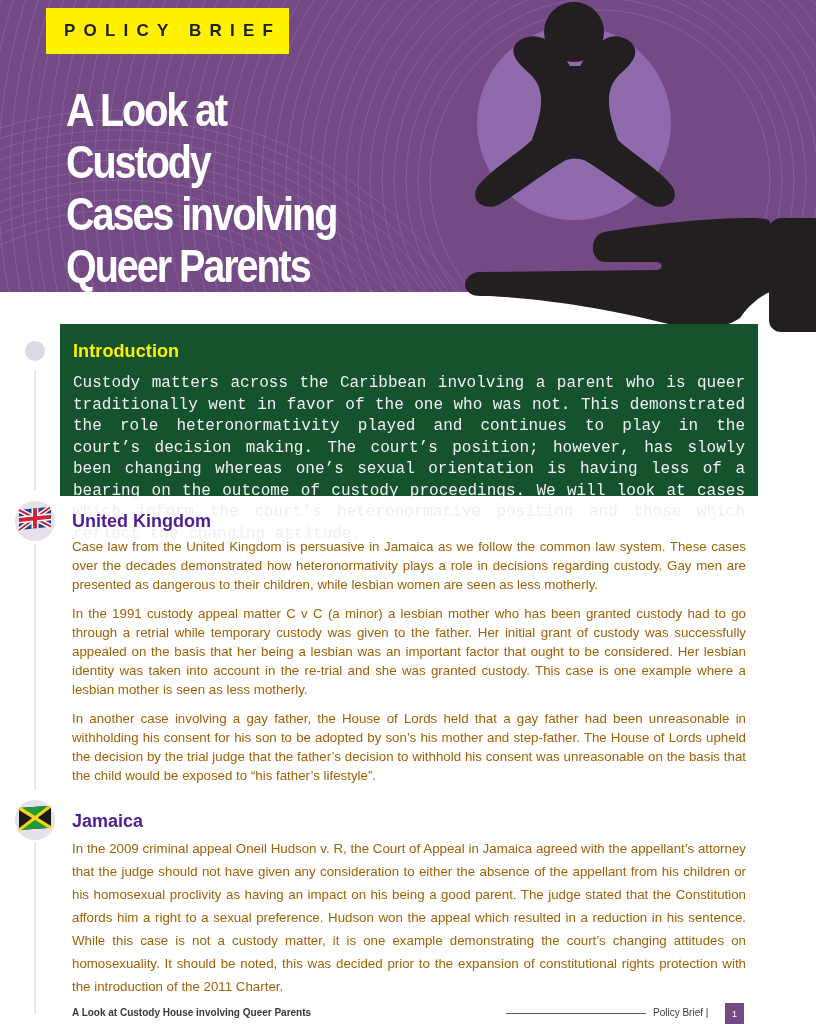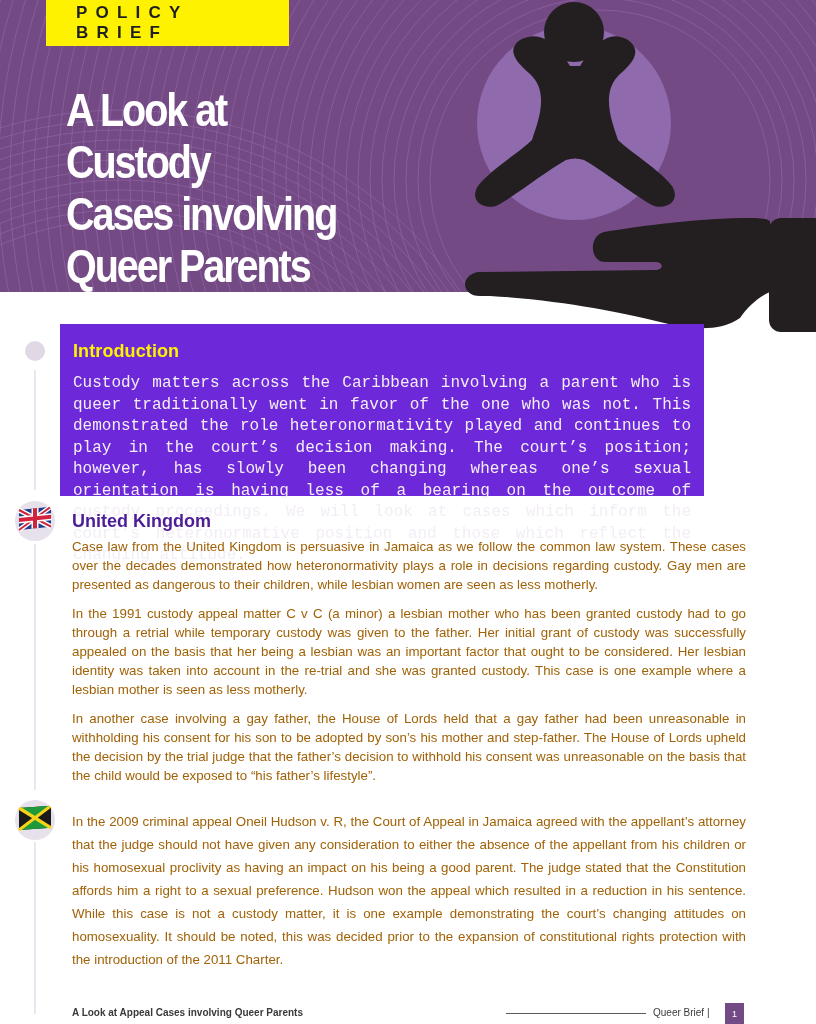--- a/index.html
+++ b/index.html
@@ -6,23 +6,23 @@
   html, body { width: 816px; height: 1024px; background: #ffffff; overflow: hidden; }
   body { position: relative; font-family: "Liberation Sans", sans-serif; color: #3a3a3a; }
 
   .hero {
     position: absolute; left: 0; top: 0; width: 816px; height: 292px;
     background: #744a85; overflow: hidden;
   }
   .hero svg.bg { position: absolute; left: 0; top: 0; }
 
   .tag {
-    position: absolute; left: 46px; top: 0; width: 243px; height: 46px;
+    position: absolute; left: 46px; top: 8px; width: 243px; height: 46px;
     background: #fff200; display: flex; align-items: center;
-    padding-left: 30px;
+    padding-left: 18px;
     font-family: "Liberation Sans", sans-serif; font-weight: 700;
     font-size: 17px; letter-spacing: 8.2px; color: #1f1f1f;
   }
 
   .title {
     position: absolute; left: 66px; top: 84px; width: 360px;
     color: #ffffff; font-family: "Liberation Sans Narrow", "Liberation Sans", sans-serif;
     font-weight: 700; font-size: 46px; line-height: 52px;
     letter-spacing: -2.4px; transform: scaleX(0.86); transform-origin: left top;
   }
@@ -35,22 +35,22 @@
   .timeline-dot {
     position: absolute; left: 25px; top: 341px; width: 20px; height: 20px;
     border-radius: 50%; background: #e1d8e6;
   }
   .flag-badge {
     position: absolute; left: 15px; width: 40px; height: 40px; border-radius: 50%;
     background: #e6e1ea; overflow: hidden;
   }
 
   .intro-box {
-    position: absolute; left: 60px; top: 324px; width: 644px; height: 172px;
-    background: #6d28d9; padding: 16px 13px 0 13px;
+    position: absolute; left: 60px; top: 324px; width: 698px; height: 172px;
+    background: #14532d; padding: 16px 13px 0 13px;
   }
   .intro-heading {
     font-weight: 700; font-size: 18px; color: #fff200; line-height: 22px;
     margin-bottom: 11px; letter-spacing: 0.1px;
   }
   .intro-text {
     color: #f3eef5; font-size: 16px; line-height: 21.5px; text-align: justify; font-family: Liberation Mono, monospace;
   }
 
   .section { position: absolute; left: 72px; width: 674px; }
@@ -198,19 +198,20 @@
 </section>
 
 <section class="section" style="top:510px;">
   <h2>United Kingdom</h2>
   <p>Case law from the United Kingdom is persuasive in Jamaica as we follow the common law system. These cases over the decades demonstrated how heteronormativity plays a role in decisions regarding custody. Gay men are presented as dangerous to their children, while lesbian women are seen as less motherly.</p>
   <p>In the 1991 custody appeal matter C v C (a minor) a lesbian mother who has been granted custody had to go through a retrial while temporary custody was given to the father. Her initial grant of custody was successfully appealed on the basis that her being a lesbian was an important factor that ought to be considered. Her lesbian identity was taken into account in the re-trial and she was granted custody. This case is one example where a lesbian mother is seen as less motherly.</p>
   <p>In another case involving a gay father, the House of Lords held that a gay father had been unreasonable in withholding his consent for his son to be adopted by son’s his mother and step-father. The House of Lords upheld the decision by the trial judge that the father’s decision to withhold his consent was unreasonable on the basis that the child would be exposed to “his father’s lifestyle”.</p>
 </section>
 
 <section class="section jam" style="top:810px;">
+  <h2>Jamaica</h2>
   <p>In the 2009 criminal appeal Oneil Hudson v. R, the Court of Appeal in Jamaica agreed with the appellant’s attorney that the judge should not have given any consideration to either the absence of the appellant from his children or his homosexual proclivity as having an impact on his being a good parent. The judge stated that the Constitution affords him a right to a sexual preference. Hudson won the appeal which resulted in a reduction in his sentence. While this case is not a custody matter, it is one example demonstrating the court’s changing attitudes on homosexuality. It should be noted, this was decided prior to the expansion of constitutional rights protection with the introduction of the 2011 Charter.</p>
 </section>
 
-<div class="footer-left">A Look at Appeal Cases involving Queer Parents</div>
+<div class="footer-left">A Look at Custody House involving Queer Parents</div>
 <div class="footer-rule"></div>
-<div class="footer-right">Queer Brief  |</div>
+<div class="footer-right">Policy Brief  |</div>
 <div class="footer-page">1</div>
 
 </body></html>

